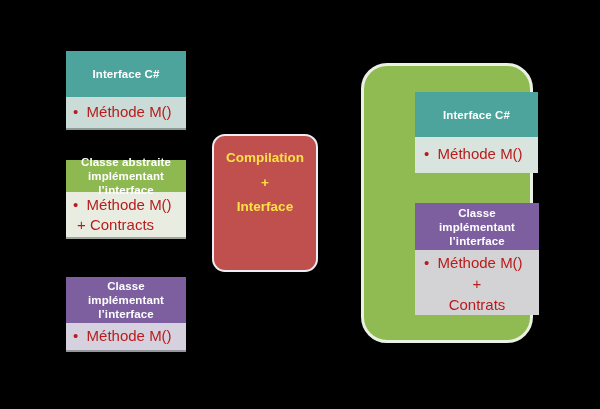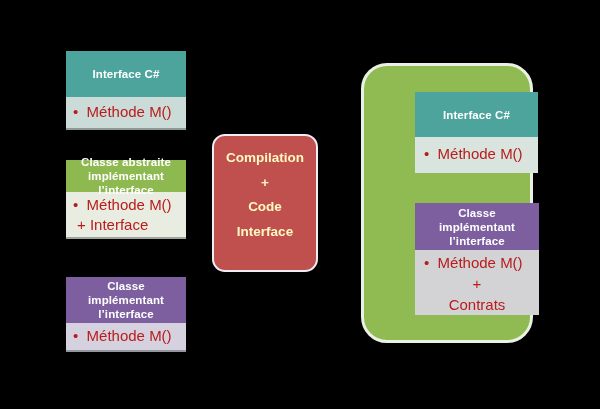--- a/index.html
+++ b/index.html
@@ -48,21 +48,21 @@
 
   .box3{left:38px;top:277px;width:120px;}
   .box3 .hdr{height:46px;}
   .box3 .bdy{height:29px;padding:3px 0 0 7px;}
 
   
   .process{
     position:absolute;left:212px;top:134px;width:106px;height:138px;
     background:#C0504D;border:2px solid #EDEDF3;border-radius:13px;
     box-sizing:border-box;
-    color:#fef9c3;font-weight:bold;font-size:13.5px;text-align:center;
+    color:#fde047;font-weight:bold;font-size:13.5px;text-align:center;
     padding-top:10px;
   }
   .process .pline{line-height:24.5px;}
 
   
   .container{
     position:absolute;left:361px;top:63px;width:172px;height:280px;
     background:#8FBB52;border:3px solid #EAF0E3;border-radius:26px;
     box-sizing:border-box;
   }
@@ -93,39 +93,38 @@
   </div>
 
   <div class="sbox box2">
     <div class="hdr green">
       <div>Classe abstraite</div>
       <div>implémentant</div>
       <div>l’interface</div>
     </div>
     <div class="bdy green-body">
       <div class="bline line1">•  Méthode M()</div>
-      <div class="bline line2">+ Interface</div>
+      <div class="bline line2">+ Contracts</div>
     </div>
   </div>
 
   <div class="sbox box3">
     <div class="hdr purple">
       <div>Classe</div>
       <div>implémentant</div>
       <div>l’interface</div>
     </div>
     <div class="bdy purple-body">
       <div class="bline">•  Méthode M()</div>
     </div>
   </div>
 
   <div class="process">
     <div class="pline">Compilation</div>
     <div class="pline">+</div>
-    <div class="pline">Code</div>
     <div class="pline">Interface</div>
   </div>
 
   <div class="container">
 
     <div class="sbox rbox1">
       <div class="hdr teal">
         <div>Interface C#</div>
       </div>
       <div class="bdy rteal-body">

